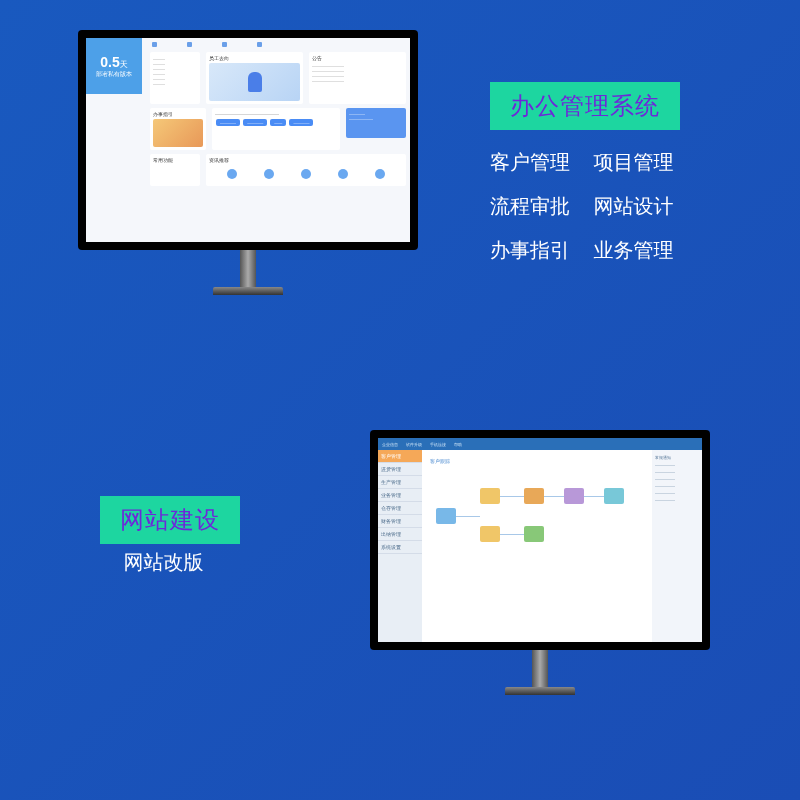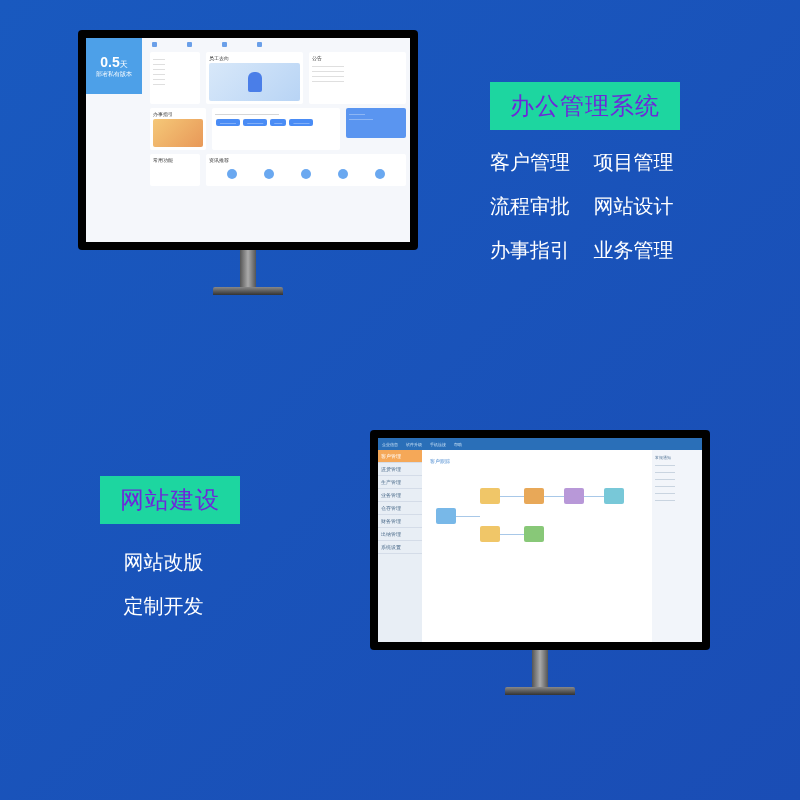--- a/index.html
+++ b/index.html
@@ -47,21 +47,21 @@
 .s2-side .active{background:#f5a858;color:#fff}
 .s2-main{flex:1;background:#fff;position:relative;padding:6px}
 .s2-main .title{font-size:5px;color:#4a8ad0;padding:2px}
 .s2-flow{position:relative;height:80px;margin-top:12px}
 .s2-node{position:absolute;width:20px;height:16px;background:#f0c668;border-radius:2px}
 .s2-line{position:absolute;height:1px;background:#a8c8e8}
 .s2-right{width:50px;background:#f2f5fa;font-size:4px;color:#5a7a9a;padding:3px}
 .s2-right div{margin:2px 0}
 .heading{background:#1dd6a0;color:#6d28d9;font-size:24px;font-weight:500;padding:8px 20px;letter-spacing:1px}
 .heading.h1{position:absolute;left:490px;top:82px}
-.heading.h2{position:absolute;left:100px;top:476px}
+.heading.h2{position:absolute;left:100px;top:496px}
 .features{position:absolute;color:#fff;font-size:20px;line-height:2.2}
 .features.f1{left:490px;top:140px}
 .features.f2{left:100px;top:540px}
 .features .col{display:inline-block;vertical-align:top}
 .features .col:first-child{margin-right:18px}
 </style>
 </head>
 <body>
 
 <div class="monitor monitor-1">
@@ -214,15 +214,14 @@
     <div class="neck"></div>
     <div class="base"></div>
   </div>
 
 <div class="heading h2">网站建设</div>
 <div class="features f2">
   <div class="col">
   </div>
   <div class="col">
     <div>网站改版</div>
-    <div>定制开发</div>
   </div>
 </div>
 
 </body></html>

